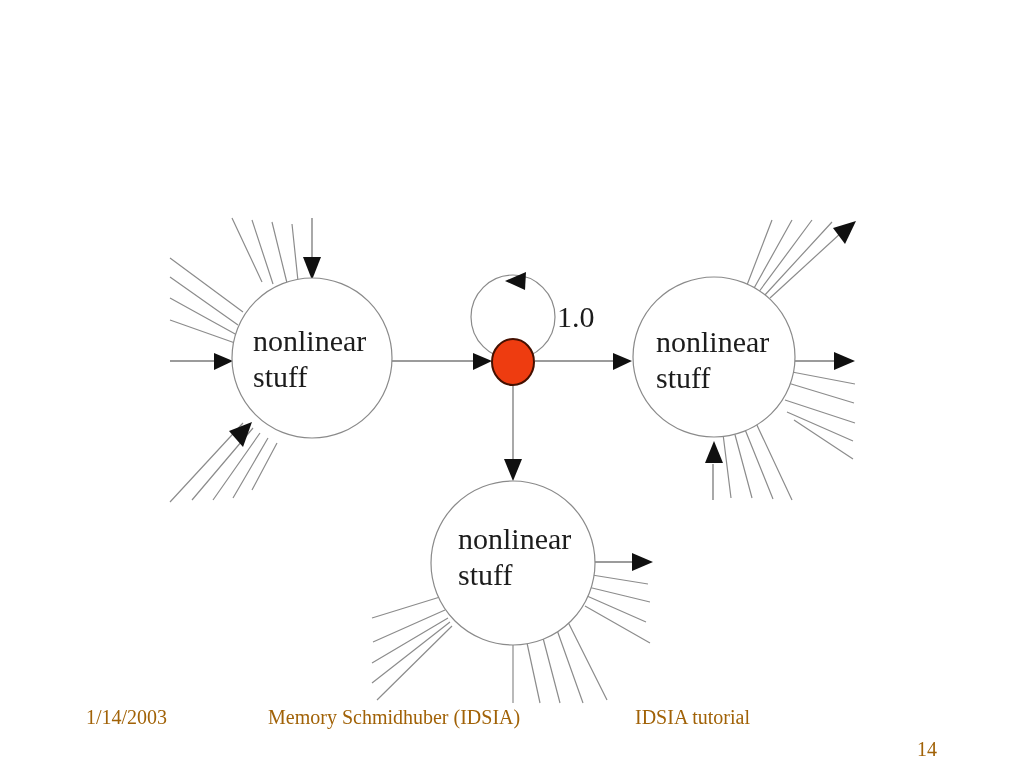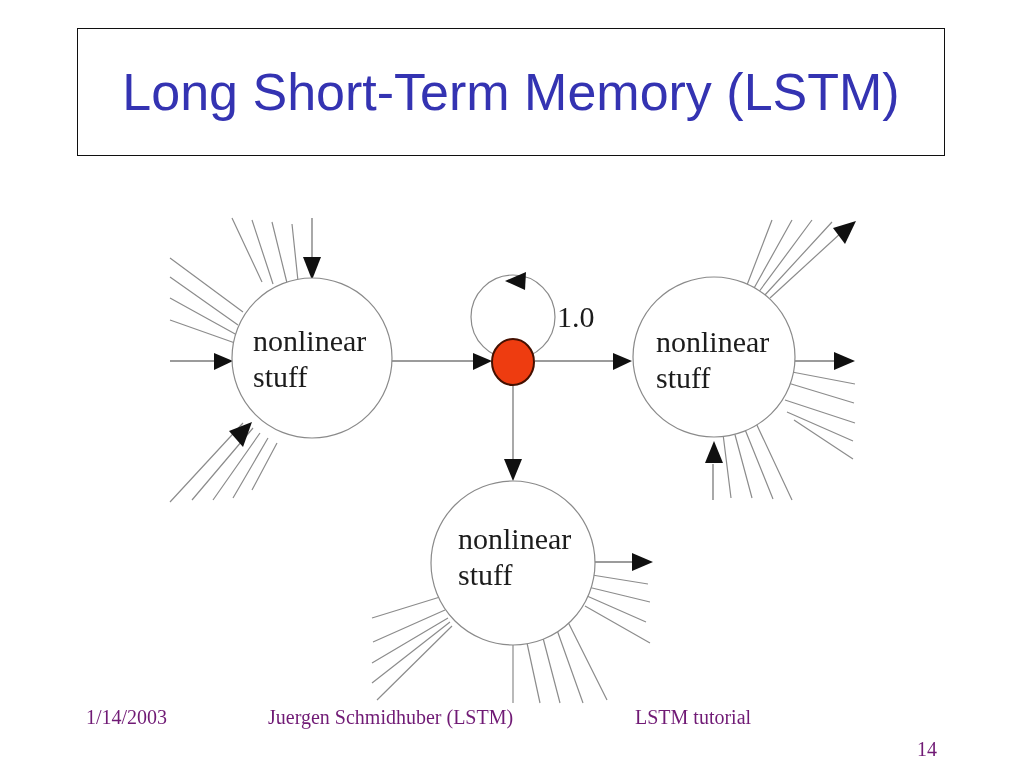--- a/index.html
+++ b/index.html
@@ -10,34 +10,31 @@
   .title-text{font-family:"Liberation Sans", sans-serif;font-size:52px;font-weight:400;
               letter-spacing:0px;white-space:nowrap;}
   svg.diagram{position:absolute;left:0;top:0;width:1024px;height:768px;}
   .node-label{font-family:"Liberation Serif", serif;font-size:30px;fill:#1c1c1c;}
   .weight-label{font-family:"Liberation Serif", serif;font-size:30px;fill:#1c1c1c;}
   .fan{stroke:#8c8c8c;stroke-width:1.2;fill:none;}
   .conn{stroke:#7a7a7a;stroke-width:1.3;fill:none;}
   .node-circle{fill:#ffffff;stroke:#8a8a8a;stroke-width:1.2;}
   .loop{fill:#ffffff;stroke:#8a8a8a;stroke-width:1.2;}
   .ah{fill:#101010;stroke:none;}
-  .footer-item{position:absolute;top:706px;font-size:20px;color:#701a75;white-space:nowrap;}
+  .footer-item{position:absolute;top:706px;font-size:20px;color:#a16207;white-space:nowrap;}
   .f-date{left:86px;}
   .f-author{left:268px;}
   .f-topic{left:635px;}
   .f-page{left:917px;margin-top:32px;}
 </style>
 </head>
 <body>
 
 <div class="slide">
 
-  <div class="title-box">
-    <div class="title-text" style="color: rgb(52, 51, 178);">Long Short-Term Memory (LSTM)</div>
-  </div>
 
   <svg class="diagram" viewBox="0 0 1024 768">
 
     <g>
       <path class="fan" d="M232 218 L262 282 M252 220 L273 284 M272 222 L287 283 M292 224 L298 281"></path>
       <path class="fan" d="M170 258 L243 312 M170 277 L238 325 M170 298 L237 335 M170 320 L235 343"></path>
       <path class="fan" d="M243 423 L170 502 M253 428 L192 500 M260 433 L213 500 M268 438 L233 498 M277 443 L252 490"></path>
       <line class="conn" x1="312" y1="218" x2="312" y2="259"></line>
       <polygon class="ah" points="303,257 321,257 312,280"></polygon>
       <line class="conn" x1="170" y1="361" x2="216" y2="361"></line>
@@ -81,17 +78,17 @@
       <path class="fan" d="M513 645 L513 703 M527 643 L540 703 M543 638 L560 703 M557 630 L583 703 M568 622 L607 700"></path>
       <line class="conn" x1="595" y1="562" x2="634" y2="562"></line>
       <polygon class="ah" points="632,553 632,571 653,562"></polygon>
       <ellipse class="node-circle" cx="513" cy="563" rx="82" ry="82"></ellipse>
       <text class="node-label" x="458" y="549">nonlinear</text>
       <text class="node-label" x="458" y="585">stuff</text>
     </g>
   </svg>
 
   <div class="footer-item f-date">1/14/2003</div>
-  <div class="footer-item f-author">Juergen Schmidhuber (LSTM)</div>
-  <div class="footer-item f-topic">LSTM tutorial</div>
+  <div class="footer-item f-author">Memory Schmidhuber (IDSIA)</div>
+  <div class="footer-item f-topic">IDSIA tutorial</div>
   <div class="footer-item f-page">14</div>
 
 </div>
 
 </body></html>

